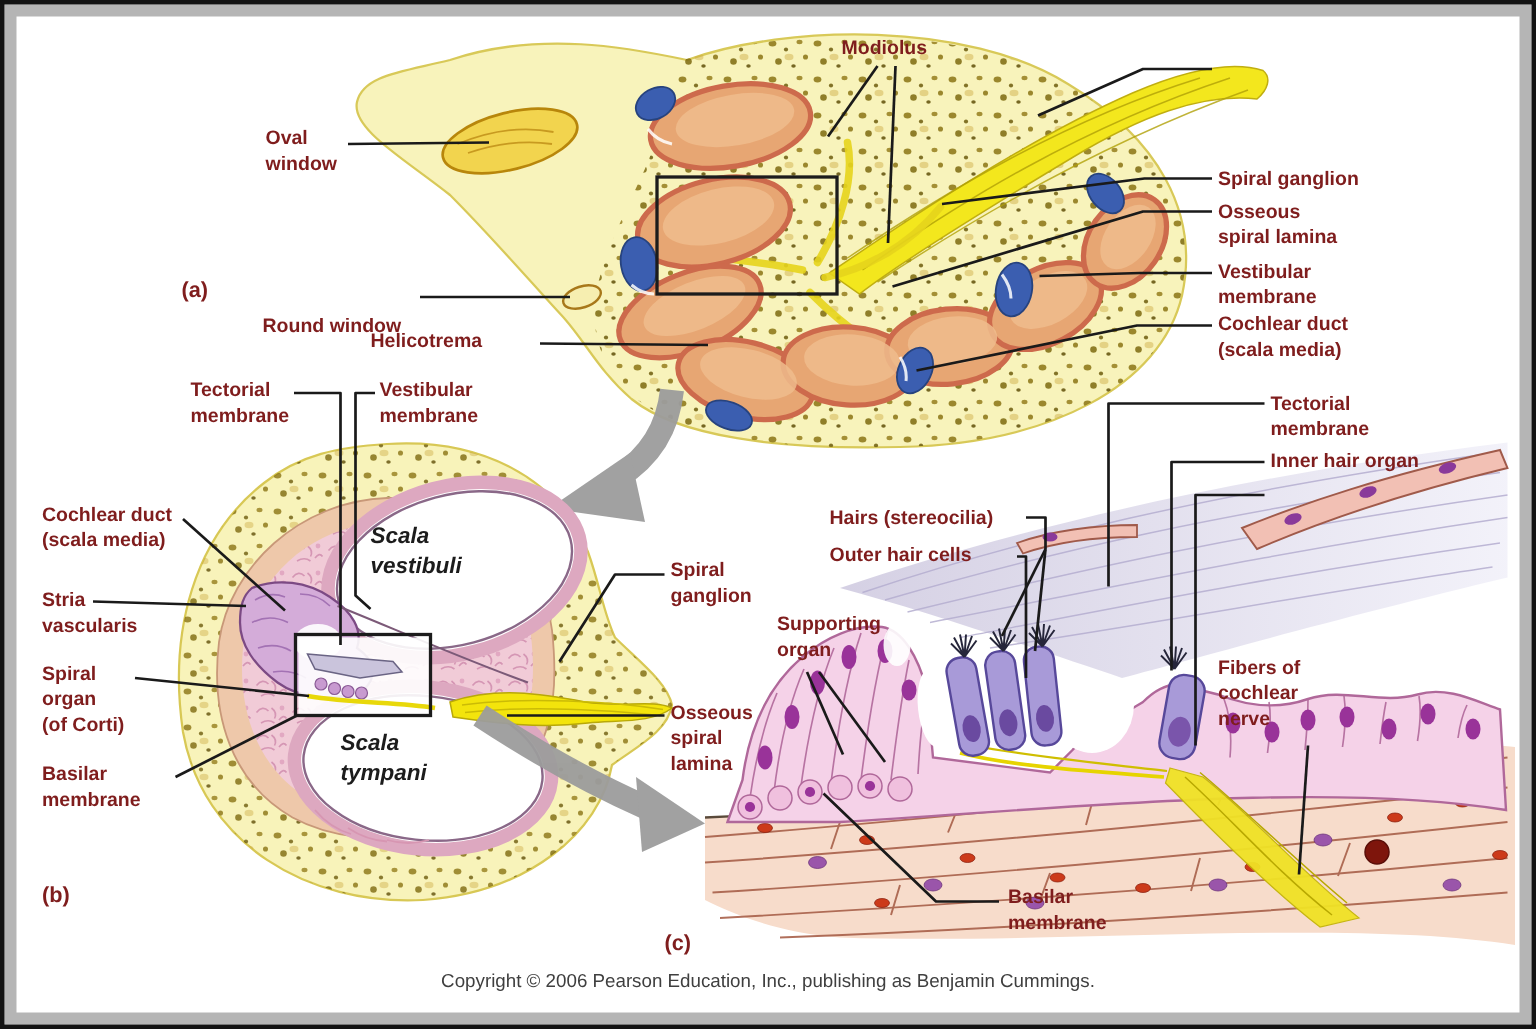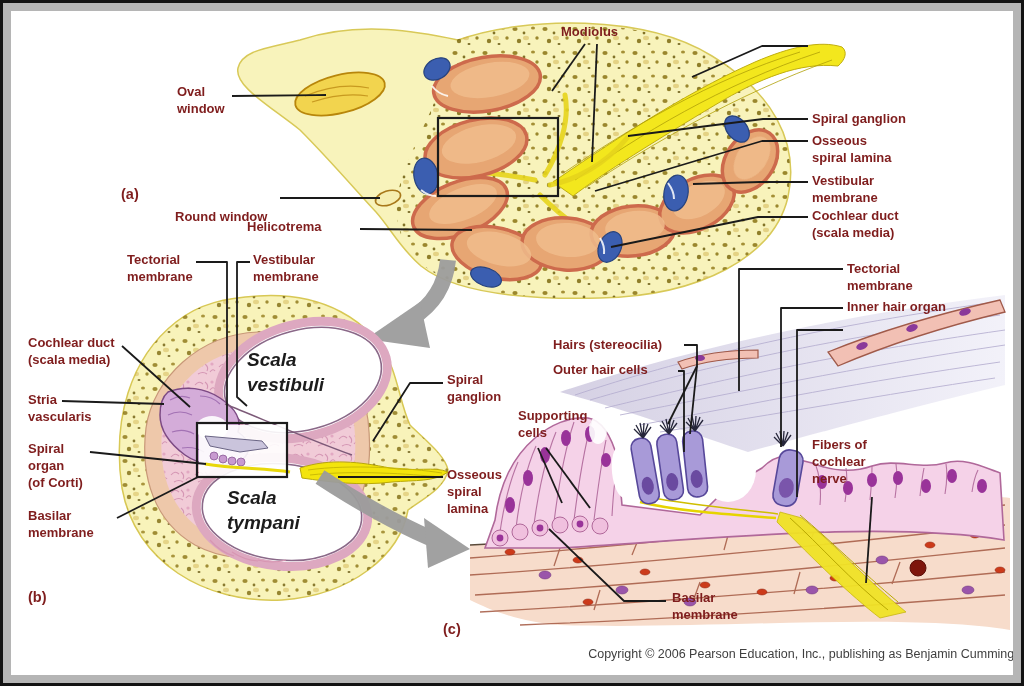--- a/index.html
+++ b/index.html
@@ -8,24 +8,24 @@
     background:#ffffff;overflow:hidden;
     font-family:"Liberation Sans", sans-serif;
   }
   .art{position:absolute;left:0;top:0;width:1024px;height:686px;}
   .frame-black{position:absolute;inset:0;border:3px solid #121212;pointer-events:none;z-index:40;}
   .frame-gray{position:absolute;inset:3px;border:8px solid #b5b5b5;pointer-events:none;z-index:39;}
   .lbl{
     position:absolute;font-size:13px;font-weight:bold;color:#7f1d1d;
     line-height:1.3;white-space:pre-line;z-index:30;letter-spacing:0px;
   }
-  .lbl.ital{font-style:italic;font-size:19px;color:#1c1c1c;}
+  .lbl.ital{font-style:italic;font-size:15px;color:#1c1c1c;}
   .lbl.panel-letter{font-size:14.5px;}
   .copyright{
-    position:absolute;left:0;right:0;top:647px;text-align:right;
+    position:absolute;left:0;right:0;top:647px;text-align:center;
     font-size:12.5px;color:#3f3f3f;font-weight:normal;z-index:30;
   }
 </style>
 </head>
 <body>
 
 <div class="canvas">
 
   <svg class="art" viewBox="0 0 1024 686">
     <defs>
@@ -375,21 +375,21 @@
   <div class="lbl" style="left:447px;top:372px;">Spiral
 ganglion</div>
   <div class="lbl" style="left:447px;top:467px;">Osseous
 spiral
 lamina</div>
   <div class="lbl panel-letter" style="left:28px;top:588px;">(b)</div>
 
   <div class="lbl" style="left:553px;top:337px;">Hairs (stereocilia)</div>
   <div class="lbl" style="left:553px;top:362px;text-align:center;">Outer hair cells</div>
   <div class="lbl" style="left:518px;top:408px;">Supporting
-cells</div>
+organ</div>
   <div class="lbl" style="left:847px;top:261px;">Tectorial
 membrane</div>
   <div class="lbl" style="left:847px;top:299px;">Inner hair organ</div>
   <div class="lbl" style="left:812px;top:437px;">Fibers of
 cochlear
 nerve</div>
   <div class="lbl" style="left:672px;top:590px;">Basilar
 membrane</div>
   <div class="lbl panel-letter" style="left:443px;top:620px;">(c)</div>
 

